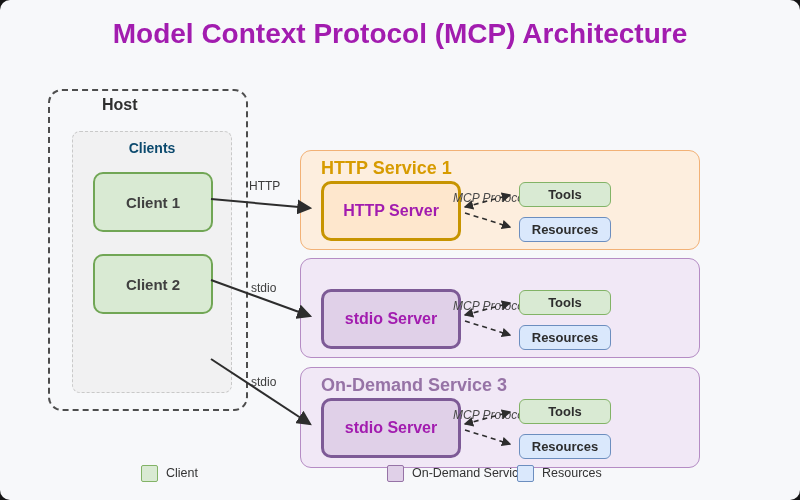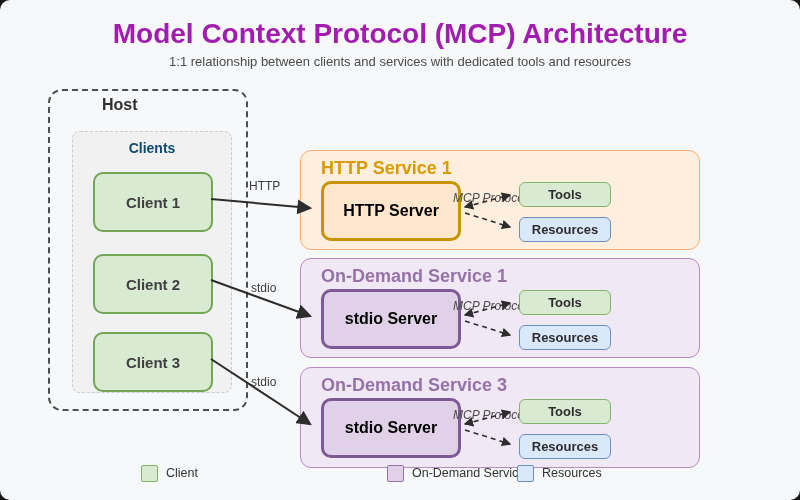--- a/index.html
+++ b/index.html
@@ -17,21 +17,21 @@
   .client-1{top:40px;} .client-2{top:122px;} .client-3{top:200px;}
 
   
   .service{position:absolute;left:300px;width:400px;height:100px;border-radius:11px;box-sizing:border-box;}
   .service.http{top:150px;background:#fdeede;border:1px solid #f2b176;}
   .service.ondemand1{top:258px;background:#f1e8f6;border:1px solid #b58cc4;}
   .service.ondemand2{top:367px;background:#f1e8f6;border:1px solid #b58cc4;height:101px;}
   .service-title{position:absolute;left:20px;top:7px;font-size:18px;font-weight:bold;}
   .service.http .service-title{color:#d79b00;}
   .service.ondemand1 .service-title,.service.ondemand2 .service-title{color:#9673a6;}
-  .server-node{position:absolute;left:20px;top:30px;width:140px;height:60px;border-radius:10px;box-sizing:border-box;display:flex;align-items:center;justify-content:center;font-size:16px;font-weight:bold;color:#000000;}
+  .server-node{position:absolute;left:20px;top:30px;width:140px;height:60px;border-radius:10px;box-sizing:border-box;display:flex;align-items:center;justify-content:center;font-size:16px;font-weight:bold;color:#a21caf;}
   .service.http .server-node{background:#fee7cd;border:3px solid #c79400;}
   .service.ondemand1 .server-node,.service.ondemand2 .server-node{background:#e0d0e8;border:3px solid #7d5a96;}
   .tools-node{position:absolute;left:218px;top:31px;width:92px;height:25px;background:#d9ead3;border:1.5px solid #82b366;border-radius:6px;box-sizing:border-box;display:flex;align-items:center;justify-content:center;font-size:13px;font-weight:bold;color:#2d2d2d;}
   .resources-node{position:absolute;left:218px;top:66px;width:92px;height:25px;background:#dae8fc;border:1.5px solid #6c8ebf;border-radius:6px;box-sizing:border-box;display:flex;align-items:center;justify-content:center;font-size:13px;font-weight:bold;color:#2d2d2d;}
   .mcp-label{position:absolute;left:152px;top:40px;font-size:12px;font-style:italic;color:#4a4a4a;white-space:nowrap;}
 
   
   .conn-label{position:absolute;font-size:12px;color:#3c3c3c;white-space:nowrap;}
   .conn-http{left:249px;top:179px;}
   .conn-stdio1{left:251px;top:281px;}
@@ -44,42 +44,39 @@
   .legend-item{position:absolute;top:464px;height:18px;display:flex;align-items:center;gap:8px;font-size:12.5px;color:#333;margin-left:48px;}
   .legend-1{left:93px;} .legend-2{left:216px;} .legend-3{left:339px;} .legend-4{left:469px;}
   .swatch{width:15px;height:15px;border:1.5px solid #888;border-radius:2px;box-sizing:content-box;}
 </style>
 </head>
 <body>
 
 <div class="canvas">
 
   <div class="title">Model Context Protocol (MCP) Architecture</div>
-  <div class="subtitle">1:1 relationship between clients and services with dedicated tools and resources</div>
 
   <div class="host-box">
     <div class="host-label">Host</div>
     <div class="clients-group">
       <div class="clients-label">Clients</div>
       <div class="client-node client-1">Client 1</div>
       <div class="client-node client-2">Client 2</div>
-      <div class="client-node client-3">Client 3</div>
     </div>
   </div>
 
   <div class="service http">
     <div class="service-title">HTTP Service 1</div>
     <div class="server-node">HTTP Server</div>
     <div class="mcp-label">MCP Protocol</div>
     <div class="tools-node">Tools</div>
     <div class="resources-node">Resources</div>
   </div>
 
   <div class="service ondemand1">
-    <div class="service-title">On-Demand Service 1</div>
     <div class="server-node">stdio Server</div>
     <div class="mcp-label">MCP Protocol</div>
     <div class="tools-node">Tools</div>
     <div class="resources-node">Resources</div>
   </div>
 
   <div class="service ondemand2">
     <div class="service-title">On-Demand Service 3</div>
     <div class="server-node">stdio Server</div>
     <div class="mcp-label">MCP Protocol</div>

